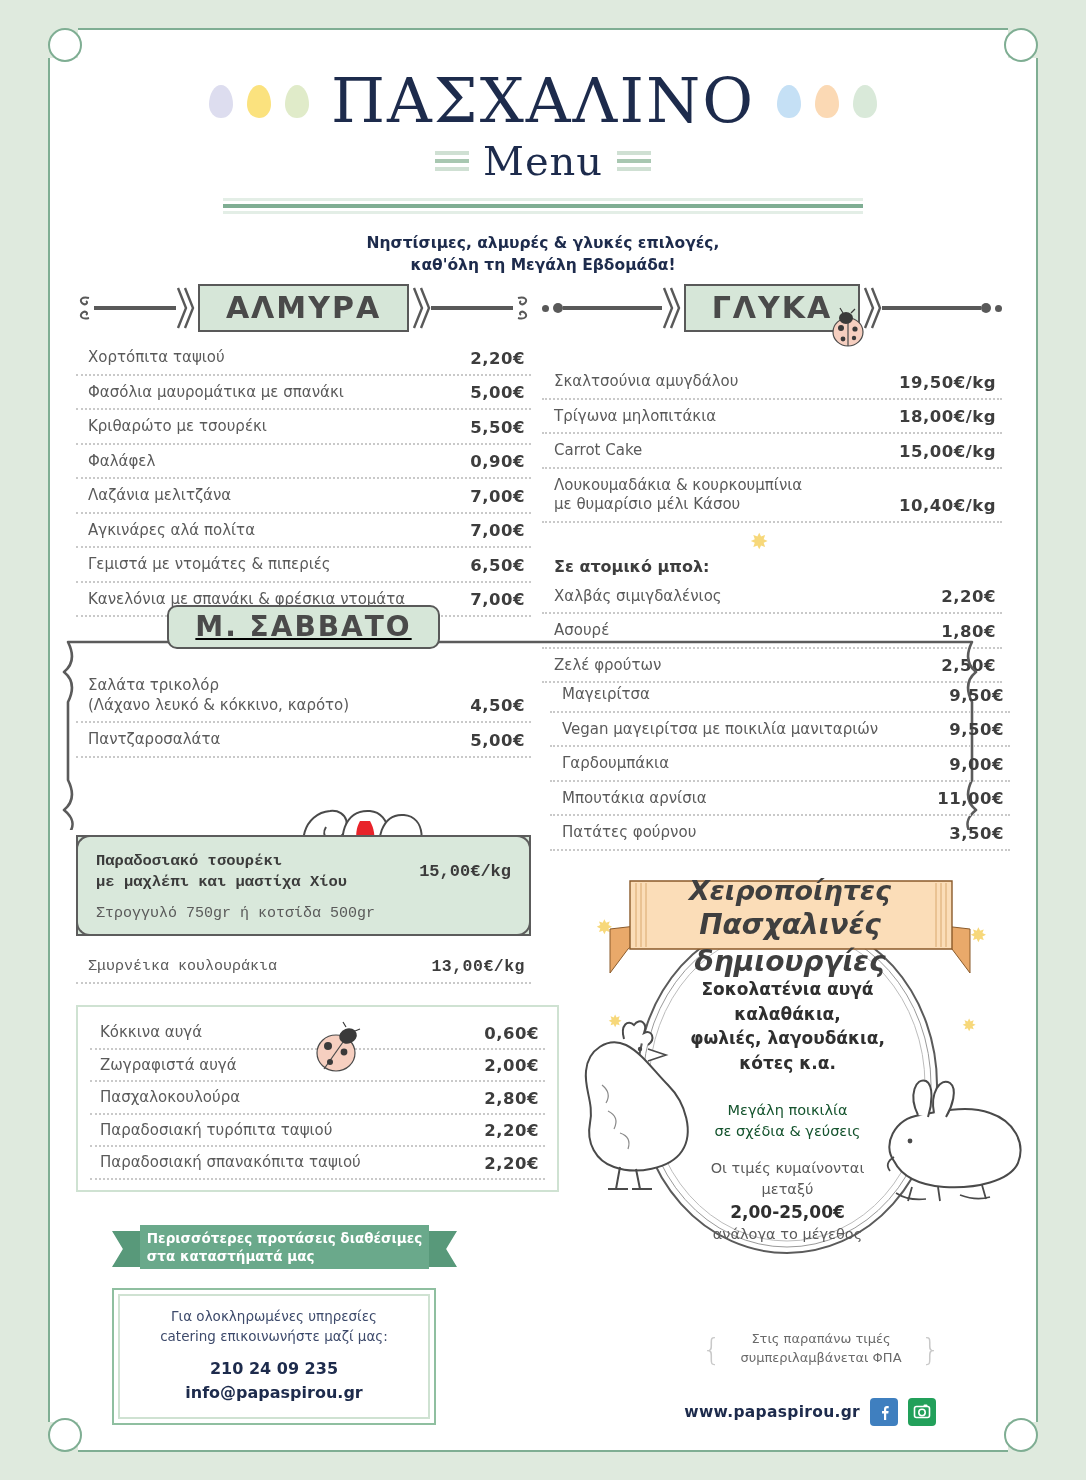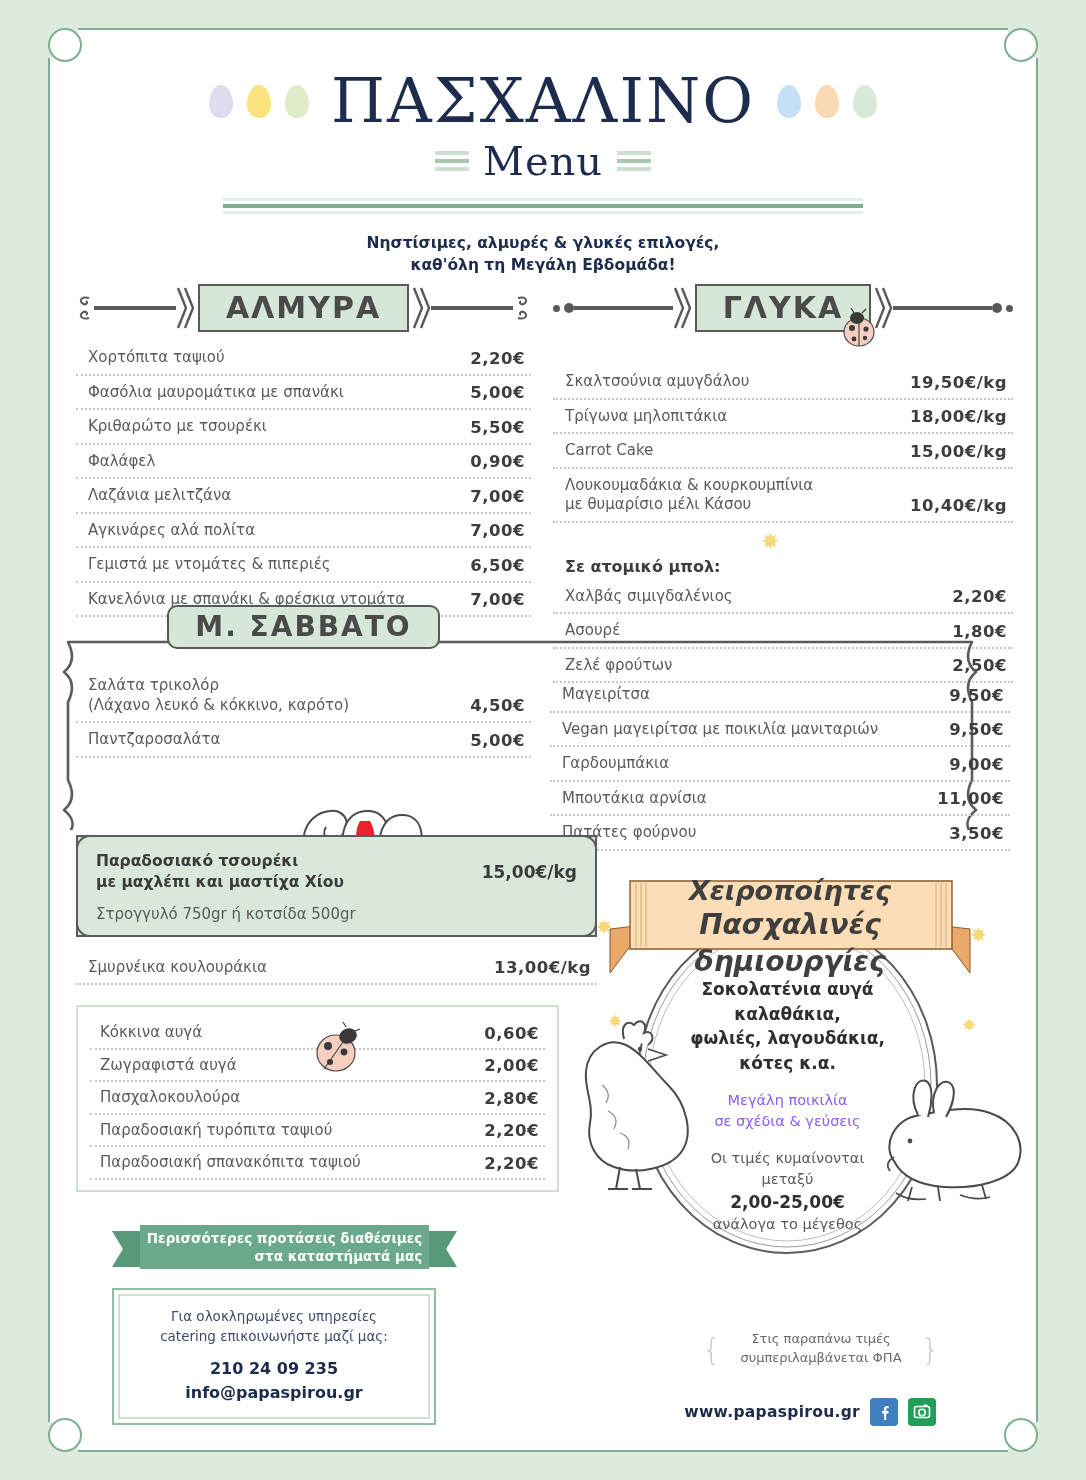--- a/index.html
+++ b/index.html
@@ -72,32 +72,32 @@
     padding:7px 6px 6px 12px;
     border-bottom:2px dotted #c9c9c9;
     gap:10px;
   }
   .row .nm{font-size:15px;color:#5a5a5a;line-height:1.3;}
   .row .pr{font-size:16.5px;color:#3d3d3d;font-weight:bold;white-space:nowrap;letter-spacing:.5px;}
   .grouplabel{font-size:16px;font-weight:bold;color:#3d3d3d;padding:0 6px 2px 12px;}
 
   
   .colL{position:absolute;left:26px;top:255px;width:455px;}
-  .colR{position:absolute;left:503px;top:255px;width:460px;}
+  .colR{position:absolute;left:492px;top:255px;width:460px;}
 
   
   .savv{position:absolute;left:26px;top:575px;width:455px;}
   .savv .items{margin-top:20px;}
   .ornate-frame{
     position:absolute;left:10px;top:590px;width:920px;height:210px;
     pointer-events:none;
   }
 
   
-  .tsou-sec{position:absolute;left:26px;top:805px;width:521px;}
+  .tsou-sec{position:absolute;left:26px;top:805px;width:455px;font-family:Liberation Mono, monospace;}
   .tsou-box{
     position:relative;background:#d9e8db;border:2px solid #5c5c5c;
     padding:14px 18px 12px 18px;
   }
   .tsou-box:before,.tsou-box:after{
     content:"";position:absolute;top:-2px;bottom:-2px;width:14px;
     border:2px solid #5c5c5c;background:#d9e8db;
   }
   .tsou-box:before{left:-2px;border-right:none;border-radius:14px 0 0 14px;}
   .tsou-box:after{right:-2px;border-left:none;border-radius:0 14px 14px 0;}
@@ -113,21 +113,21 @@
   }
   .eggbox .row{padding:6px 6px 5px 10px;}
 
   
   .hand{position:absolute;left:530px;top:835px;width:440px;height:395px;}
 
   
   .ribbon{position:absolute;left:62px;top:1195px;width:345px;height:44px;}
   .ribbon .body{
     position:absolute;left:28px;top:0;right:28px;height:44px;background:#6aa98b;
-    display:flex;align-items:center;justify-content:center;text-align:right;
+    display:flex;align-items:center;justify-content:center;text-align:left;
   }
   .ribbon .body span{color:#fff;font-size:13.5px;font-weight:bold;line-height:1.35;}
   .ribbon .tail{position:absolute;top:6px;width:32px;height:36px;background:#58997a;}
   .ribbon .tail.l{left:0;clip-path:polygon(0 0,100% 0,100% 100%,0 100%,34% 50%);}
   .ribbon .tail.r{right:0;clip-path:polygon(0 0,100% 0,66% 50%,100% 100%,0 100%);}
 
   .contact{
     position:absolute;left:62px;top:1258px;width:300px;
     border:2px solid #8fbfa0;padding:16px 10px 18px;text-align:center;
     background:#fff;
@@ -400,21 +400,21 @@
         <svg width="920" height="210" viewBox="0 0 920 210">
           <path d="M186 22 L8 22 C14 34 14 44 4 52 C14 60 14 70 8 82
                    L8 160 C14 172 14 182 4 190 C14 198 14 206 10 212
                    L910 212" fill="none" stroke="#5b5b5b" stroke-width="2.6" stroke-linejoin="round"></path>
           <path d="M348 22 L912 22 C906 34 906 44 916 52 C906 60 906 70 912 82
                    L912 160 C906 172 906 182 916 190 C906 198 906 206 910 212" fill="none" stroke="#5b5b5b" stroke-width="2.6" stroke-linejoin="round"></path>
         </svg>
       </div>
 
       <div class="savv">
-        <div style="display:flex;align-items:flex-end;justify-content:center;">
+        <div style="display:flex;align-items:flex-end;justify-content:center;text-decoration:underline;">
           <div class="banner" style="border-radius:10px;padding:4px 26px;font-size:28px;">Μ. ΣΑΒΒΑΤΟ</div>
         </div>
         <div class="items">
             <div class="row">
               <div class="nm">
                 <div>Σαλάτα τρικολόρ</div>
                 <div>(Λάχανο λευκό &amp; κόκκινο, καρότο)</div>
               </div>
               <div class="pr">4,50€</div>
             </div>
@@ -590,21 +590,21 @@
           </div>
         </div>
 
         <div style="position:absolute;left:70px;top:112px;width:275px;text-align:center;">
           <div style="font-size:17px;font-weight:bold;color:#2f2f2f;line-height:1.45">
             <div>Σοκολατένια αυγά</div>
             <div>καλαθάκια,</div>
             <div>φωλιές, λαγουδάκια,</div>
             <div>κότες κ.α.</div>
           </div>
-          <div style="margin-top:14px;font-size:14.5px;color:#8b5cf6;line-height:1.45">
+          <div style="margin-top:24px;font-size:14.5px;color:#14532d;line-height:1.45">
             <div>Μεγάλη ποικιλία</div>
             <div>σε σχέδια &amp; γεύσεις</div>
           </div>
           <div style="margin-top:16px;font-size:14.5px;color:#5a5a5a;line-height:1.45">
             <div>Οι τιμές κυμαίνονται</div>
             <div>μεταξύ</div>
             <div style="font-size:17px;font-weight:bold;color:#2f2f2f">2,00-25,00€</div>
             <div>ανάλογα το μέγεθος</div>
           </div>
         </div>

